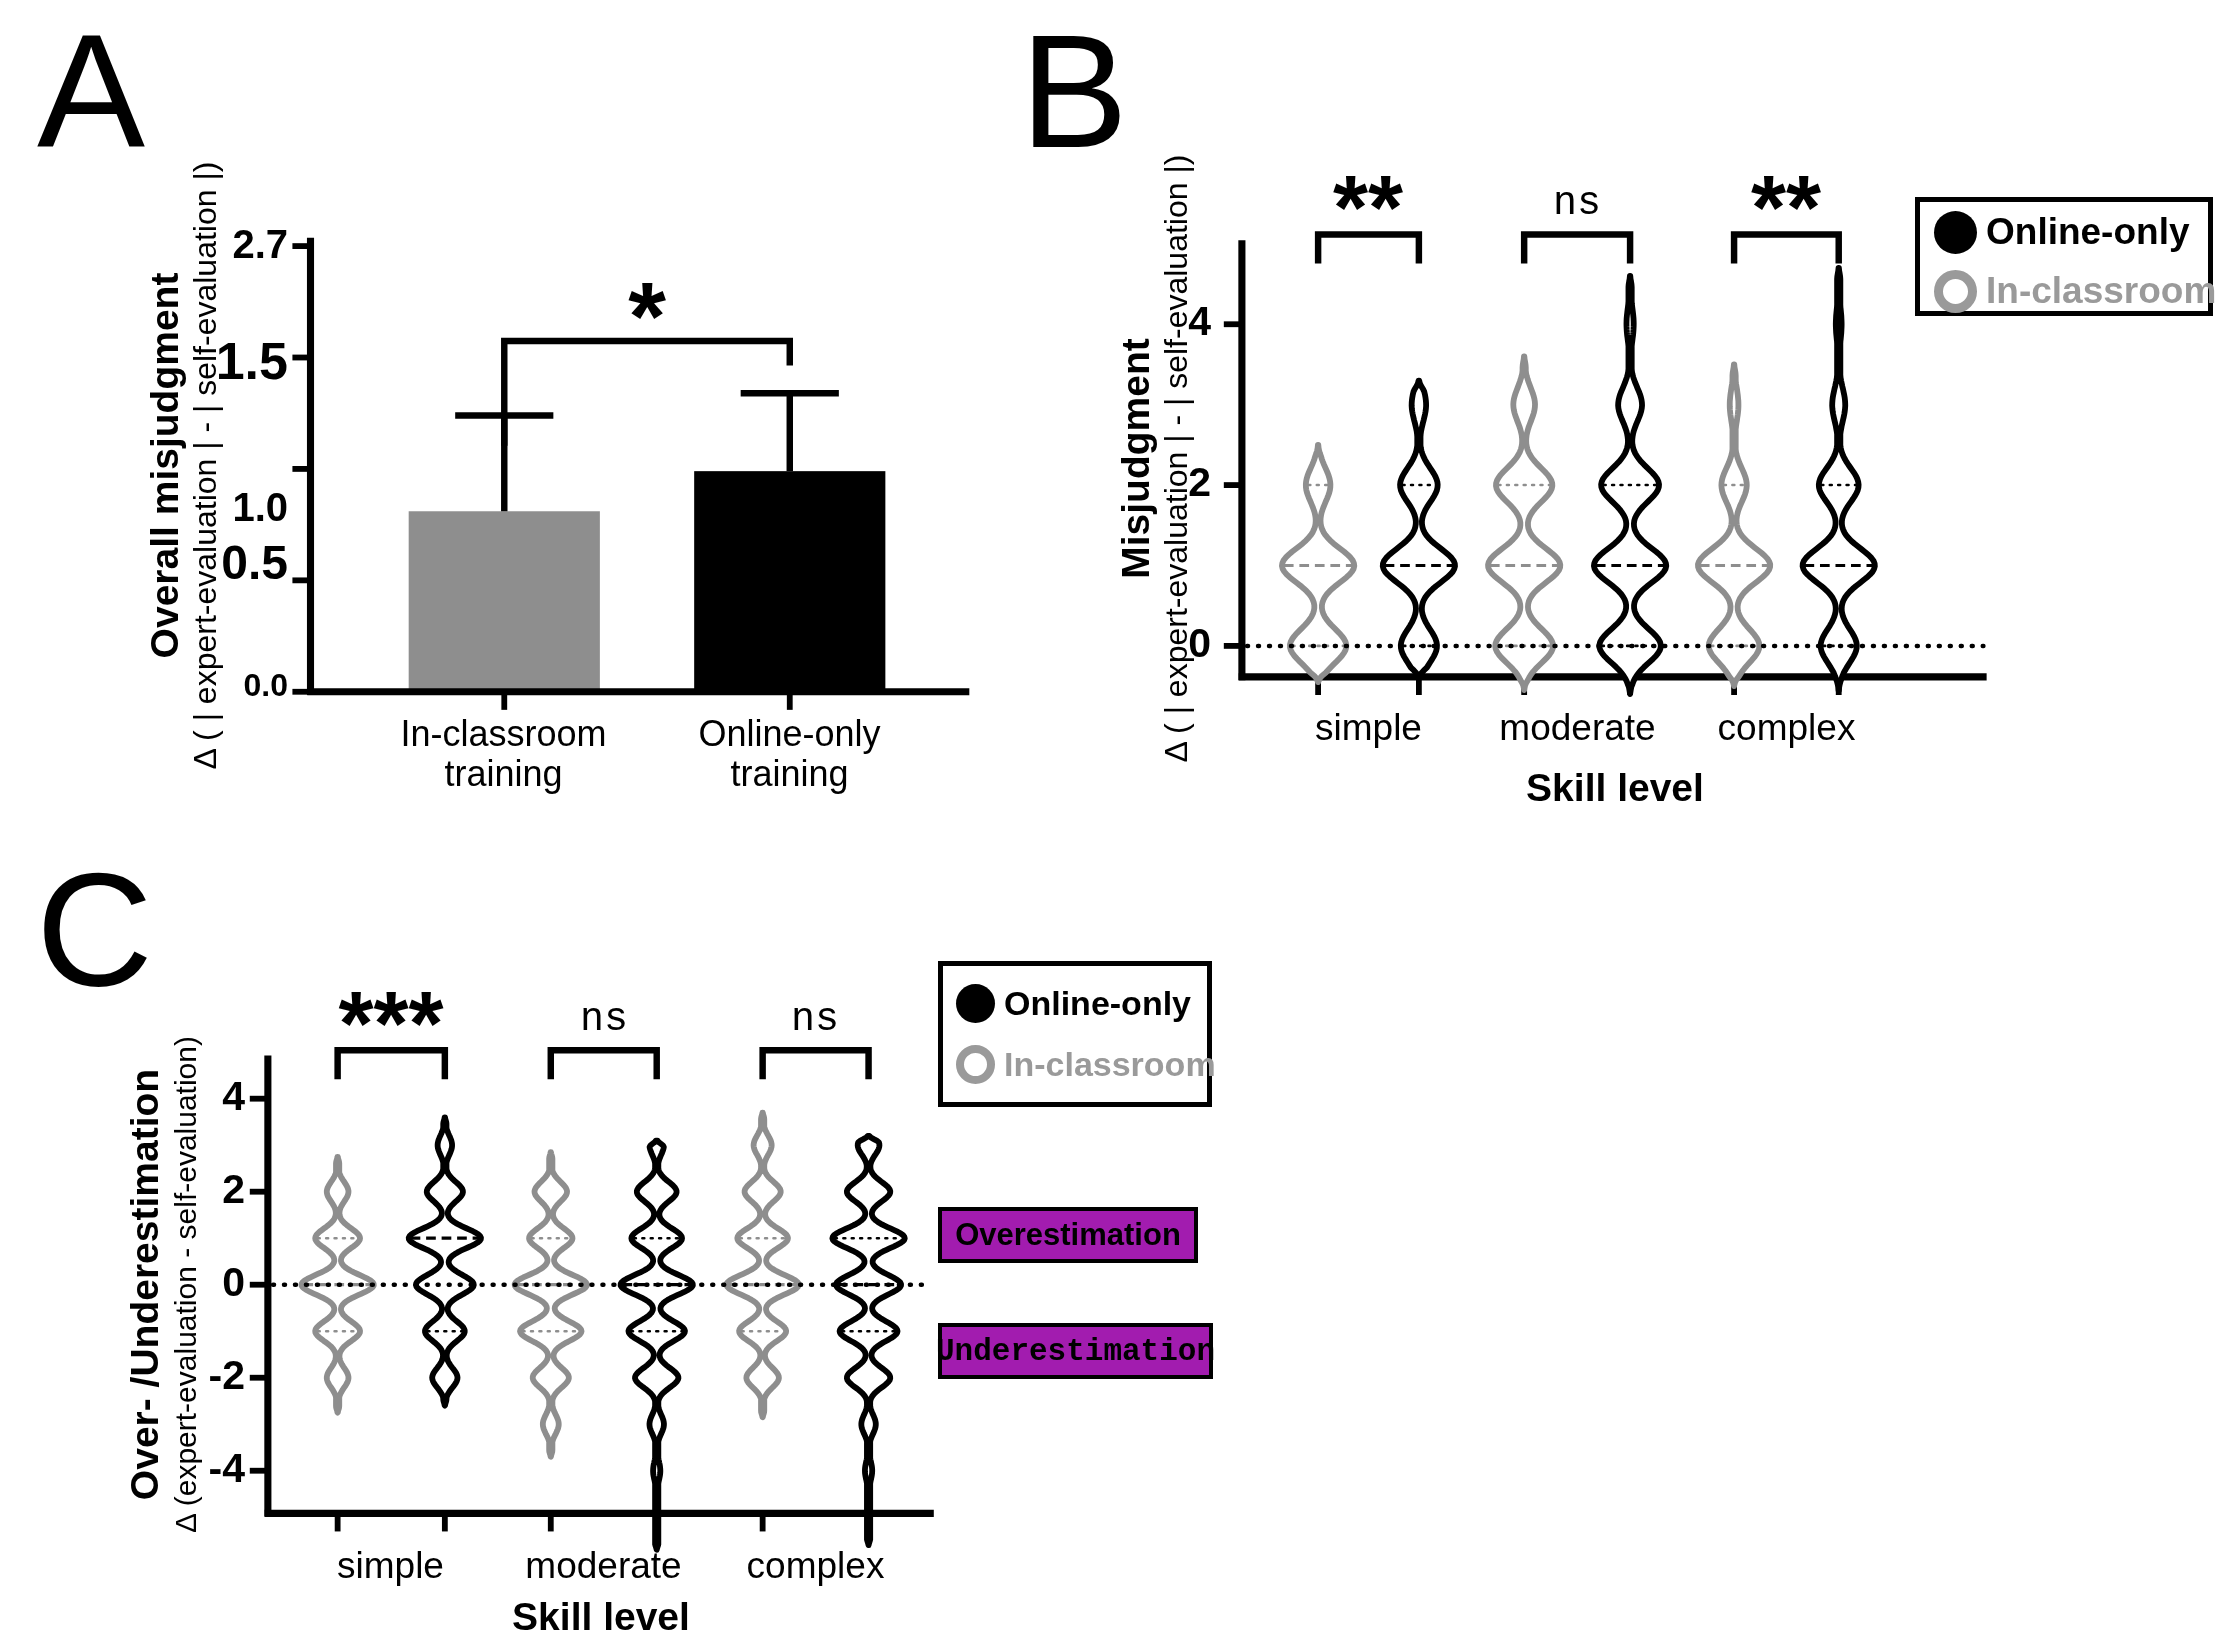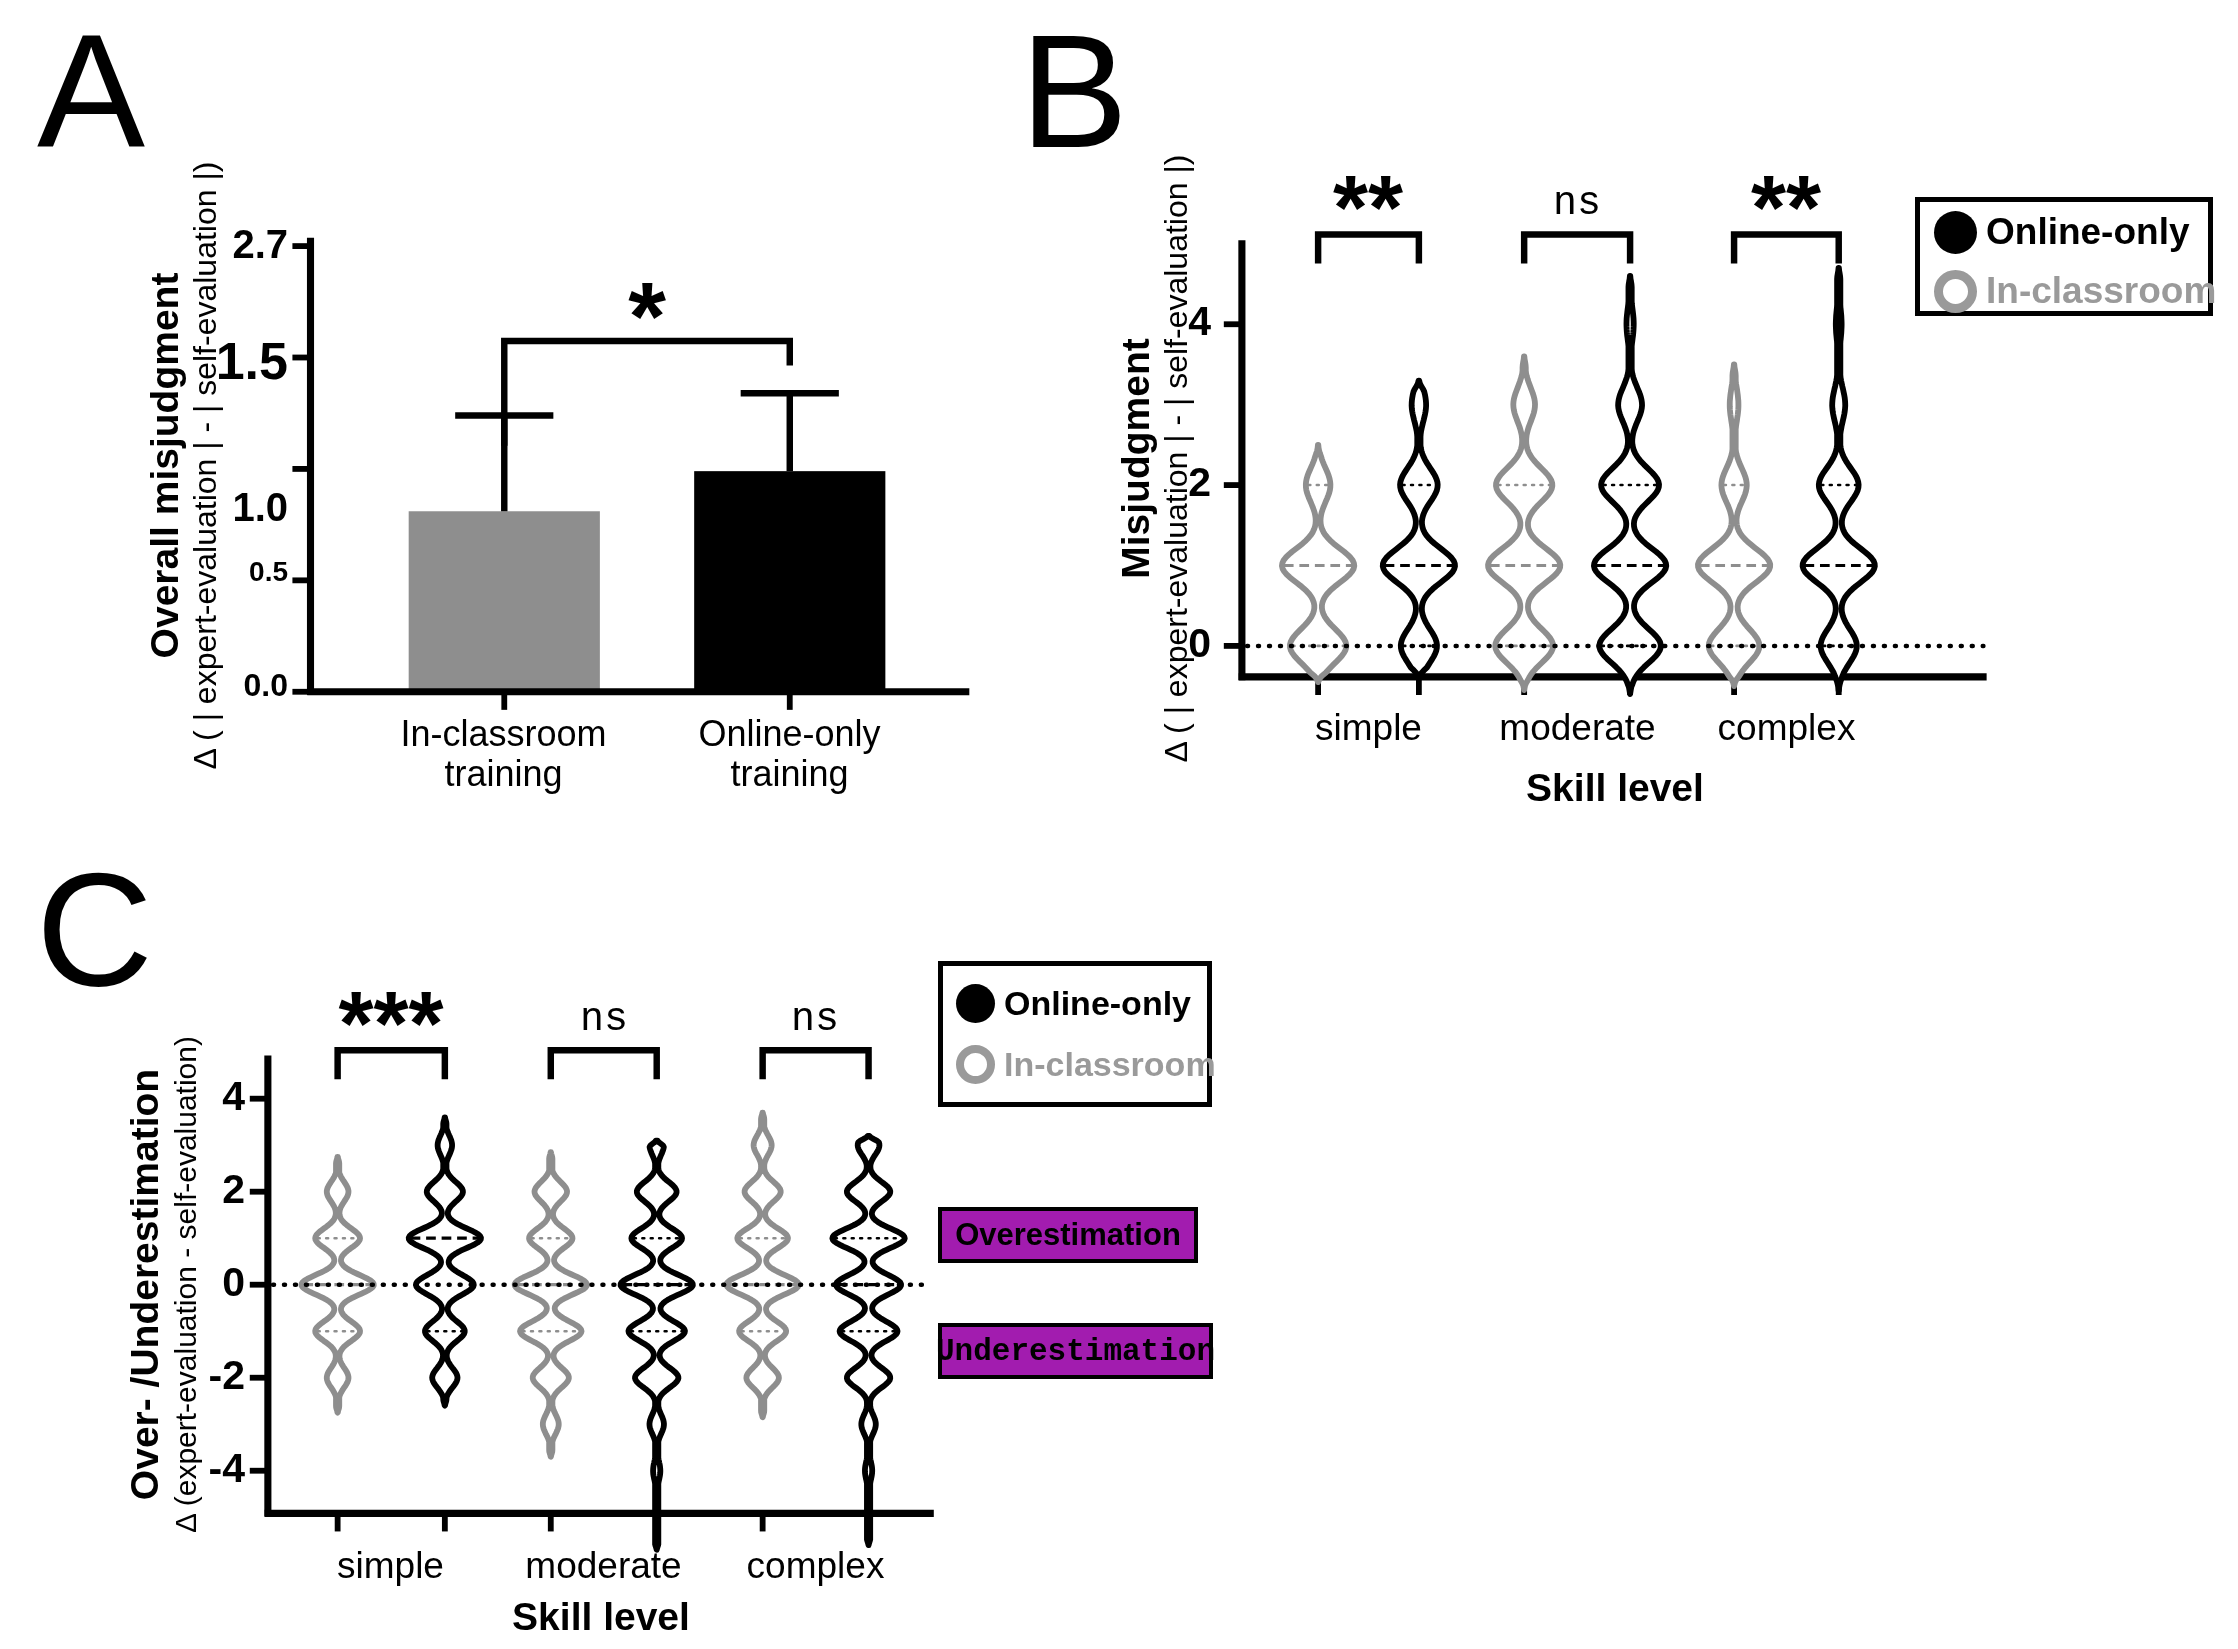--- a/index.html
+++ b/index.html
@@ -181,21 +181,21 @@
   </div>
 
   <div class="abs ann-box" style="left:938px;top:1207px;width:260px;height:56px;">
     <span>Overestimation</span>
   </div>
   <div class="abs ann-box" style="left:938px;top:1323px;width:275px;height:56px;font-family:Liberation Mono, monospace;">
     <span>Underestimation</span>
   </div>
 
 <div class="abs ytick" style="left:149px;top:669px;width:139px;font-size:32px;">0.0</div>
-    <div class="abs ytick" style="left:149px;top:557px;width:139px;font-size:28px;text-align:right;">0.5</div>
+    <div class="abs ytick" style="left:149px;top:538px;width:139px;font-size:48px;text-align:right;">0.5</div>
     <div class="abs ytick" style="left:149px;top:446px;width:139px;font-size:40px;margin-top:40px;">1.0</div>
     <div class="abs ytick" style="left:149px;top:334px;width:139px;font-size:52px;">1.5</div>
     <div class="abs ytick" style="left:149px;top:223px;width:139px;font-size:40px;">2.7</div>
     <div class="abs sigstar" style="left:550px;top:268px;width:194px;font-size:97px;">*</div>
     <div class="abs ytick" style="left:1108px;top:622px;width:103px;font-size:41px;">0</div>
     <div class="abs ytick" style="left:1108px;top:461px;width:103px;font-size:41px;">2</div>
     <div class="abs ytick" style="left:1108px;top:300px;width:103px;font-size:41px;">4</div>
     <div class="abs sigstar" style="left:1239px;top:163px;width:258px;font-size:90px;">**</div>
     <div class="abs signs" style="left:1480px;top:184px;width:194px;font-size:40px;">ns</div>
     <div class="abs sigstar" style="left:1657px;top:163px;width:258px;font-size:90px;">**</div>

